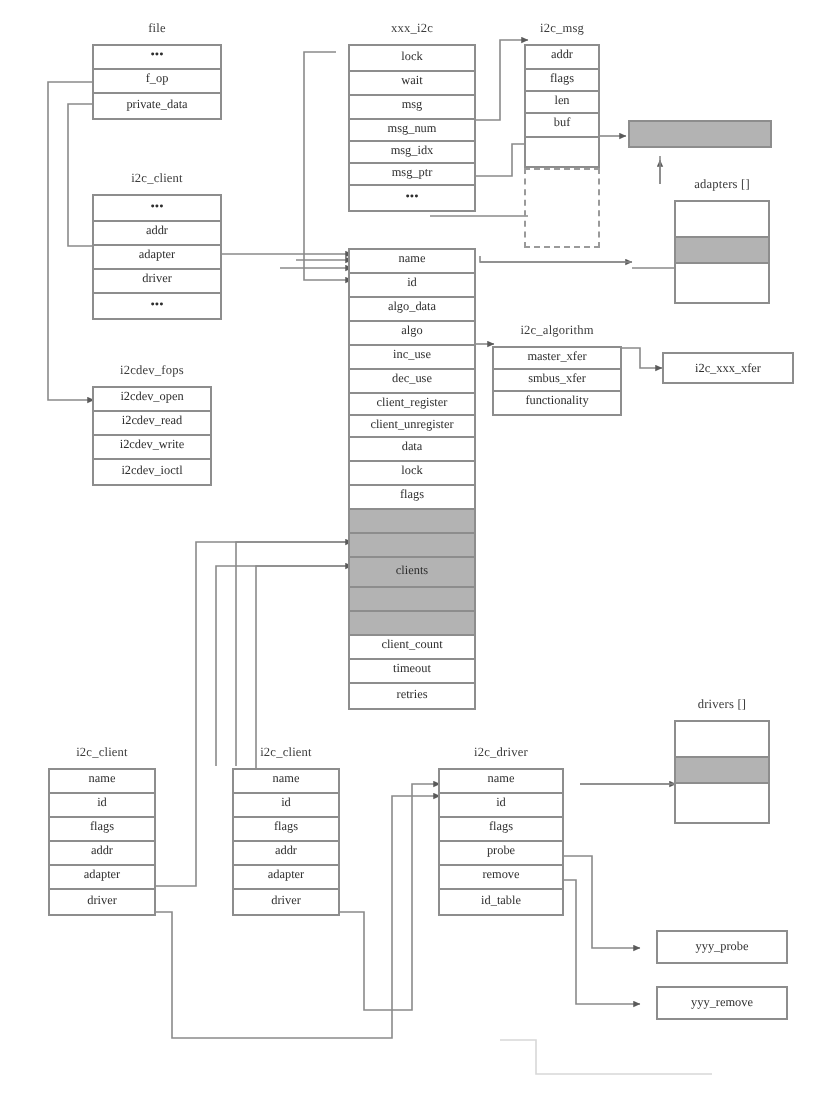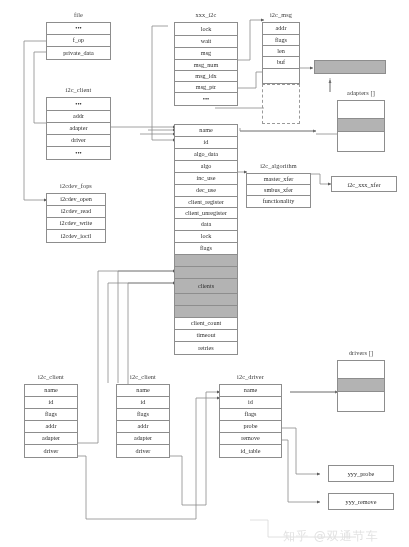--- a/index.html
+++ b/index.html
@@ -231,15 +231,14 @@
     <div class="rows">
       <div class="row blank" style="height:18px;"></div>
       <div class="row gray" style="height:13px;"></div>
       <div class="row blank" style="height:19px;"></div>
     </div>
   </div>
 
   <div class="single" style="position:absolute;left:328px;top:465px;width:66px;height:17px;">yyy_probe</div>
   <div class="single" style="position:absolute;left:328px;top:493px;width:66px;height:17px;">yyy_remove</div>
 
-  <div class="wm" style="left:283px;top:528px;">知乎 @双通节车</div>
 
 </div>
 
 </body></html>

